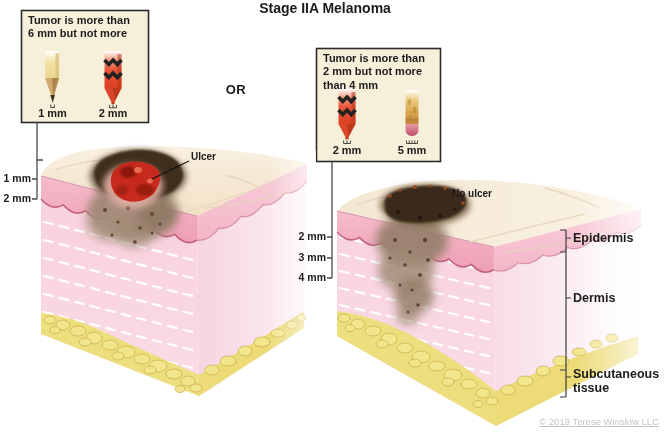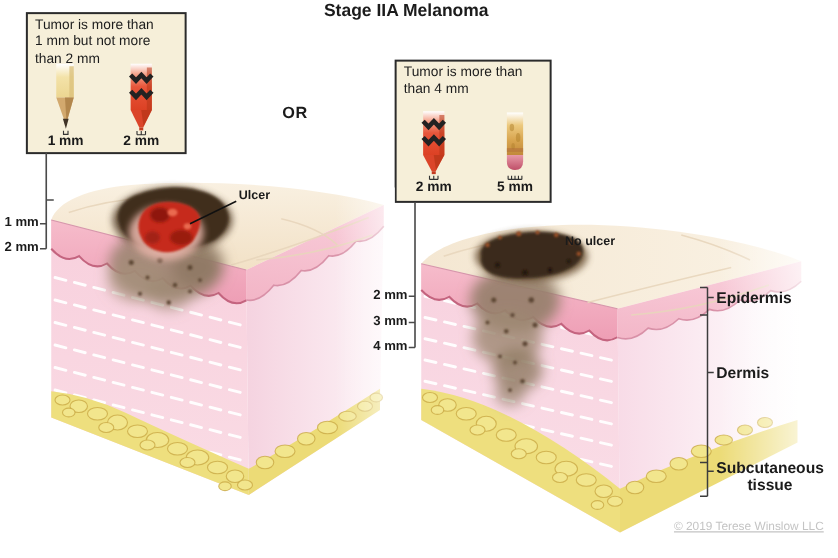--- a/index.html
+++ b/index.html
@@ -2,39 +2,39 @@
 <html><head>
 <meta charset="utf-8">
 <style>
   html,body{margin:0;padding:0;background:#fff;}
   .canvas{position:relative;width:670px;height:446px;background:#fff;overflow:hidden;
           font-family:"Liberation Sans",sans-serif;color:#1b1b1b;}
   .canvas svg{position:absolute;left:0;top:0;}
   .txt{position:absolute;white-space:nowrap;}
   .title{left:0;top:4;width:650;width:650px;text-align:center;font-size:14px;font-weight:700;}
   .or{left:216px;top:82px;width:40px;text-align:center;font-size:13px;font-weight:700;letter-spacing:.5px;}
-  .boxtext{font-size:11px;font-weight:400;line-height:13.4px;color:#1c1c1c;}
+  .boxtext{font-size:11px;font-weight:700;line-height:13.4px;color:#1c1c1c;}
   .boxtext span{display:block;}
   .bt-left{left:28px;top:14px;width:114px;}
   .bt-right{left:323px;top:52px;width:114px;}
   .scale{font-size:11px;font-weight:700;text-align:center;}
   .s-l1{left:32px;top:107px;width:41px;}
   .s-l2{left:92px;top:107px;width:42px;}
   .s-r1{left:326px;top:144px;width:42px;}
   .s-r2{left:391px;top:144px;width:42px;}
   .anno{font-size:10px;font-weight:600;}
   .ulcer{left:191px;top:151px;}
   .noulcer{left:452px;top:188px;}
   .depth{font-size:10.5px;font-weight:700;text-align:right;width:30px;}
   .d-l1{left:1px;top:172px;}
   .d-l2{left:1px;top:192px;}
   .d-r1{left:296px;top:230px;}
   .d-r2{left:296px;top:251px;}
   .d-r3{left:296px;top:271px;}
-  .layer{font-size:12.5px;font-weight:600;left:573px;text-align:center;}
+  .layer{font-size:12.5px;font-weight:600;left:573px;}
   .lay1{top:231px;}
   .lay2{top:291px;}
   .lay3{top:368px;width:86px;line-height:13.5px;white-space:normal;}
   .copy{font-size:9.5px;color:#c4c4c4;text-align:right;width:200px;left:459px;text-decoration:underline;}
   .cp1{top:416px;}
   .cp2{top:427px;}
 </style>
 </head>
 <body>
 
@@ -378,28 +378,28 @@
   </g>
 
   <path d="M189,161 L152,179" stroke="#111" stroke-width="1.2" fill="none"></path>
 </svg>
 
 <div class="txt title">Stage IIA Melanoma</div>
 <div class="txt or">OR</div>
 
 <div class="txt boxtext bt-left">
   <span>Tumor is more than</span>
-  <span>1 mm but not more</span>
-  <span>than 2 mm</span>
+  <span>6 mm but not more</span>
 </div>
 <div class="txt scale s-l1">1 mm</div>
 <div class="txt scale s-l2">2 mm</div>
 
 <div class="txt boxtext bt-right">
   <span>Tumor is more than</span>
+  <span>2 mm but not more</span>
   <span>than 4 mm</span>
 </div>
 <div class="txt scale s-r1">2 mm</div>
 <div class="txt scale s-r2">5 mm</div>
 
 <div class="txt anno ulcer">Ulcer</div>
 <div class="txt anno noulcer">No ulcer</div>
 
 <div class="txt depth d-l1">1 mm</div>
 <div class="txt depth d-l2">2 mm</div>

